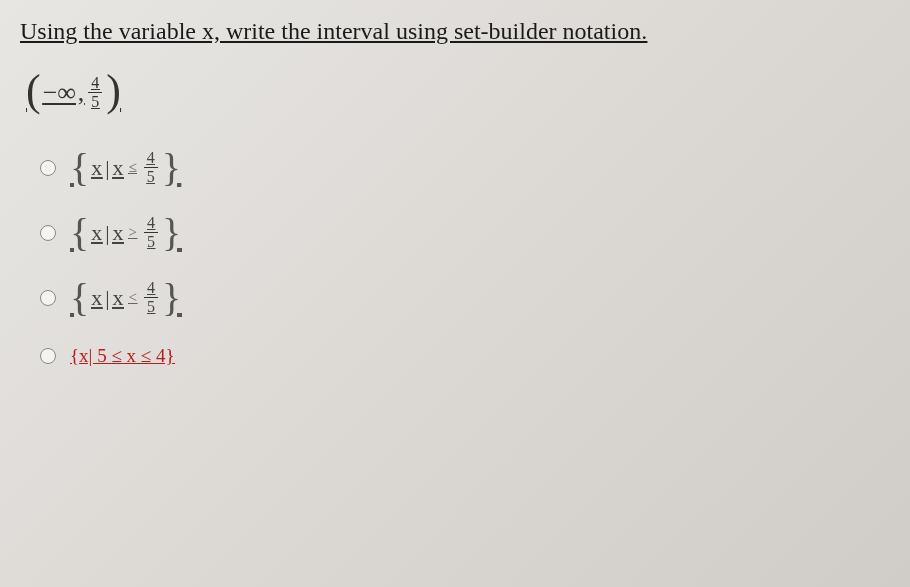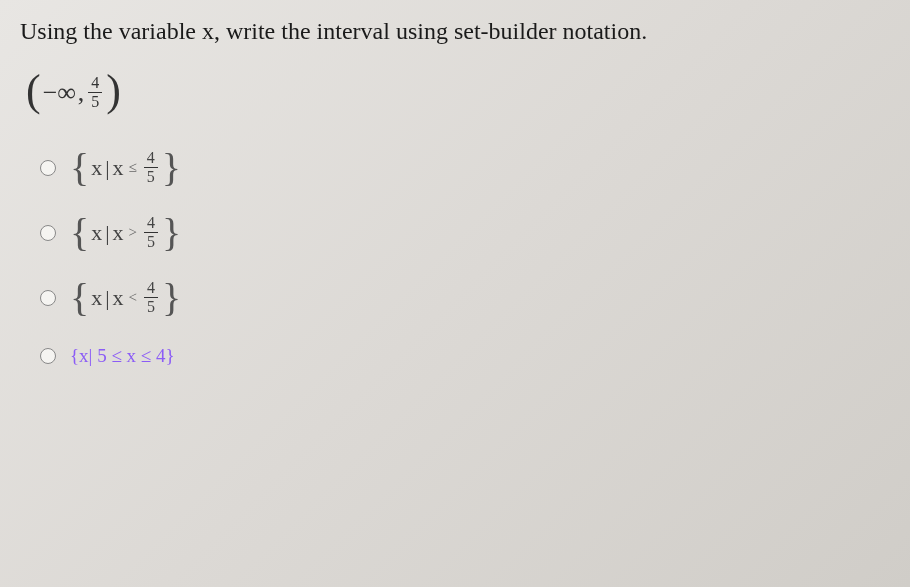--- a/index.html
+++ b/index.html
@@ -1,18 +1,19 @@
 <!DOCTYPE html>
 <html><head>
   <meta charset="utf-8">
   <style>
     * {
       margin: 0;
       padding: 0;
       box-sizing: border-box;
+      text-decoration: underline;
     }
     body {
       width: 910px;
       height: 587px;
       background: linear-gradient(135deg, #e8e6e3 0%, #dcd9d5 50%, #d0cdc8 100%);
       font-family: Georgia, 'Times New Roman', serif;
       padding: 18px 20px;
       color: #2a2a2a;
       position: relative;
       overflow: hidden;
@@ -91,21 +92,21 @@
       font-size: 22px;
       margin: 0 1px;
     }
     .op {
       font-size: 15px;
       margin: 0 3px;
       color: #666;
     }
     .plain-option {
       font-size: 19px;
-      color: #8b5cf6;
+      color: #b91c1c;
     }
   </style>
 </head>
 <body>
 
 <div class="question-text">Using the variable x, write the interval using set-builder notation.</div>
 
 <div class="interval-display">
   <span class="paren">(</span>
   <span>−∞</span>

